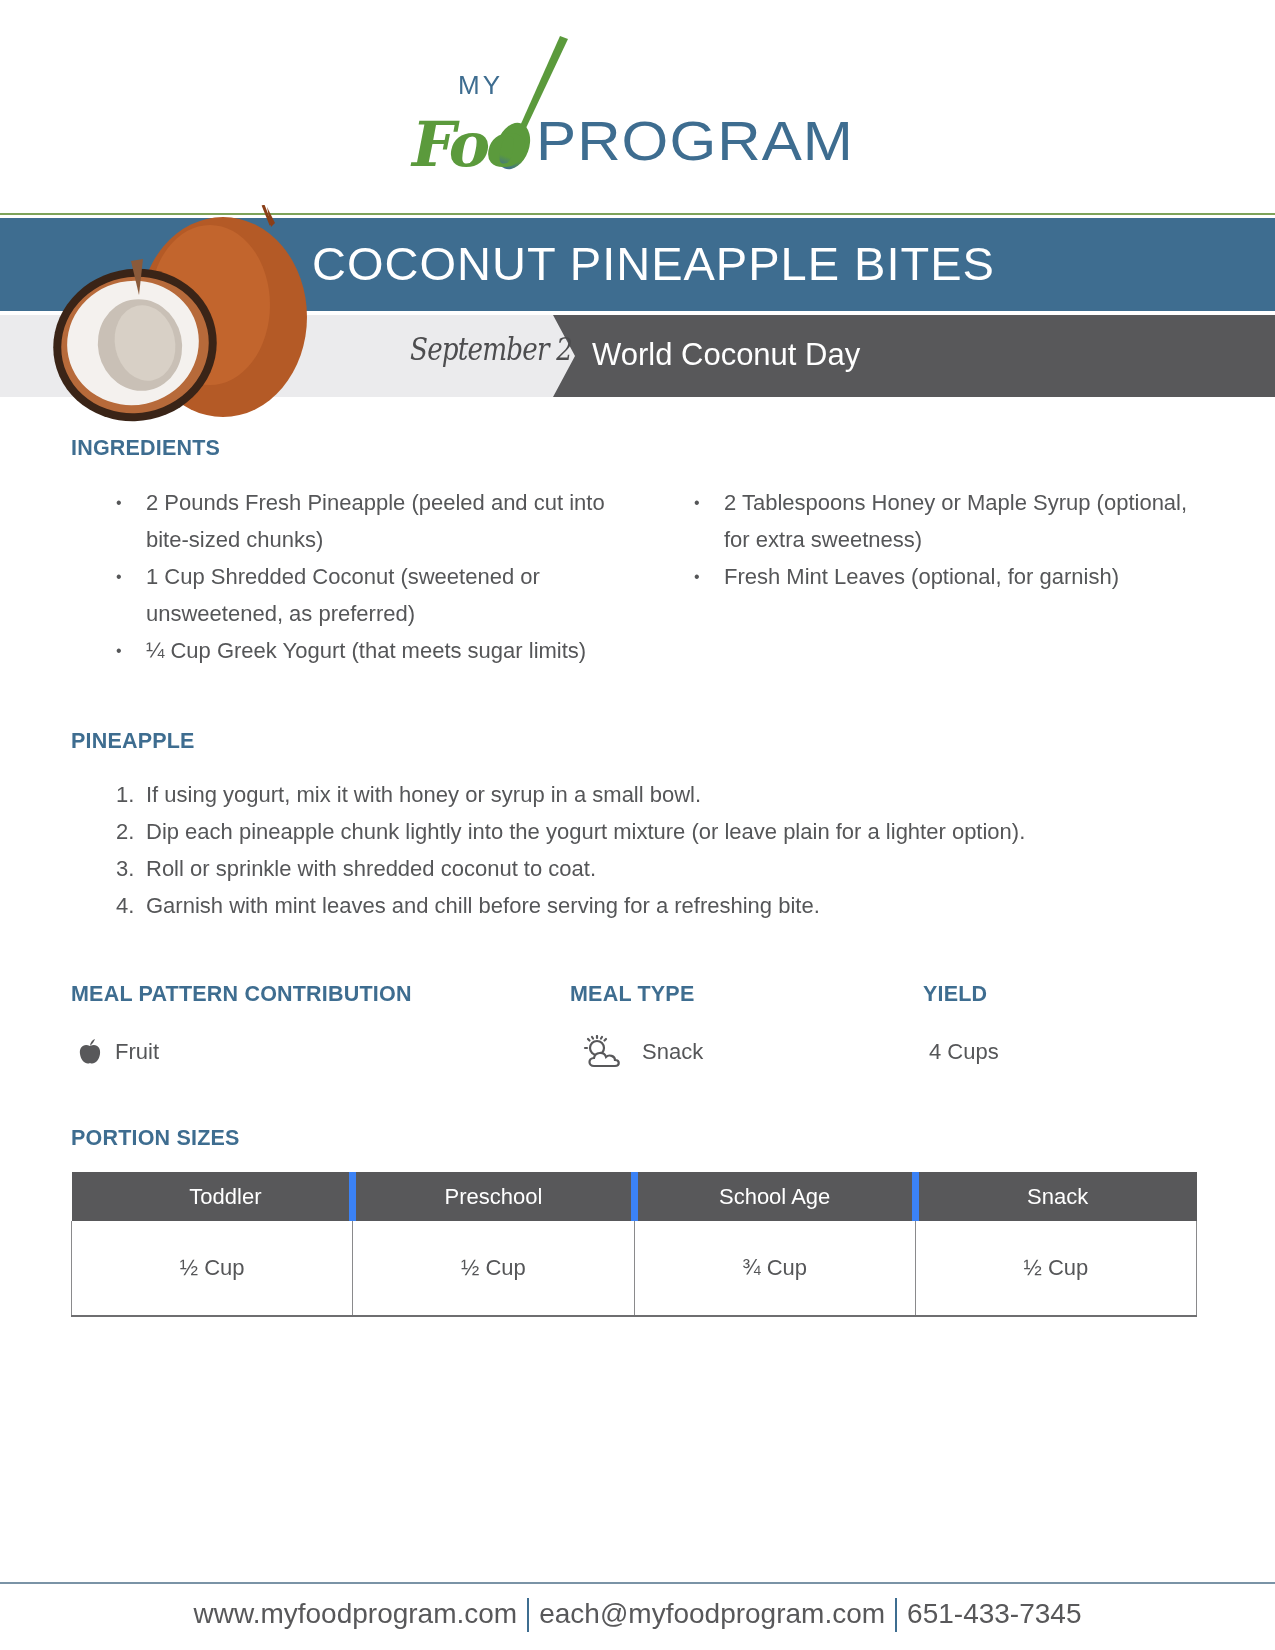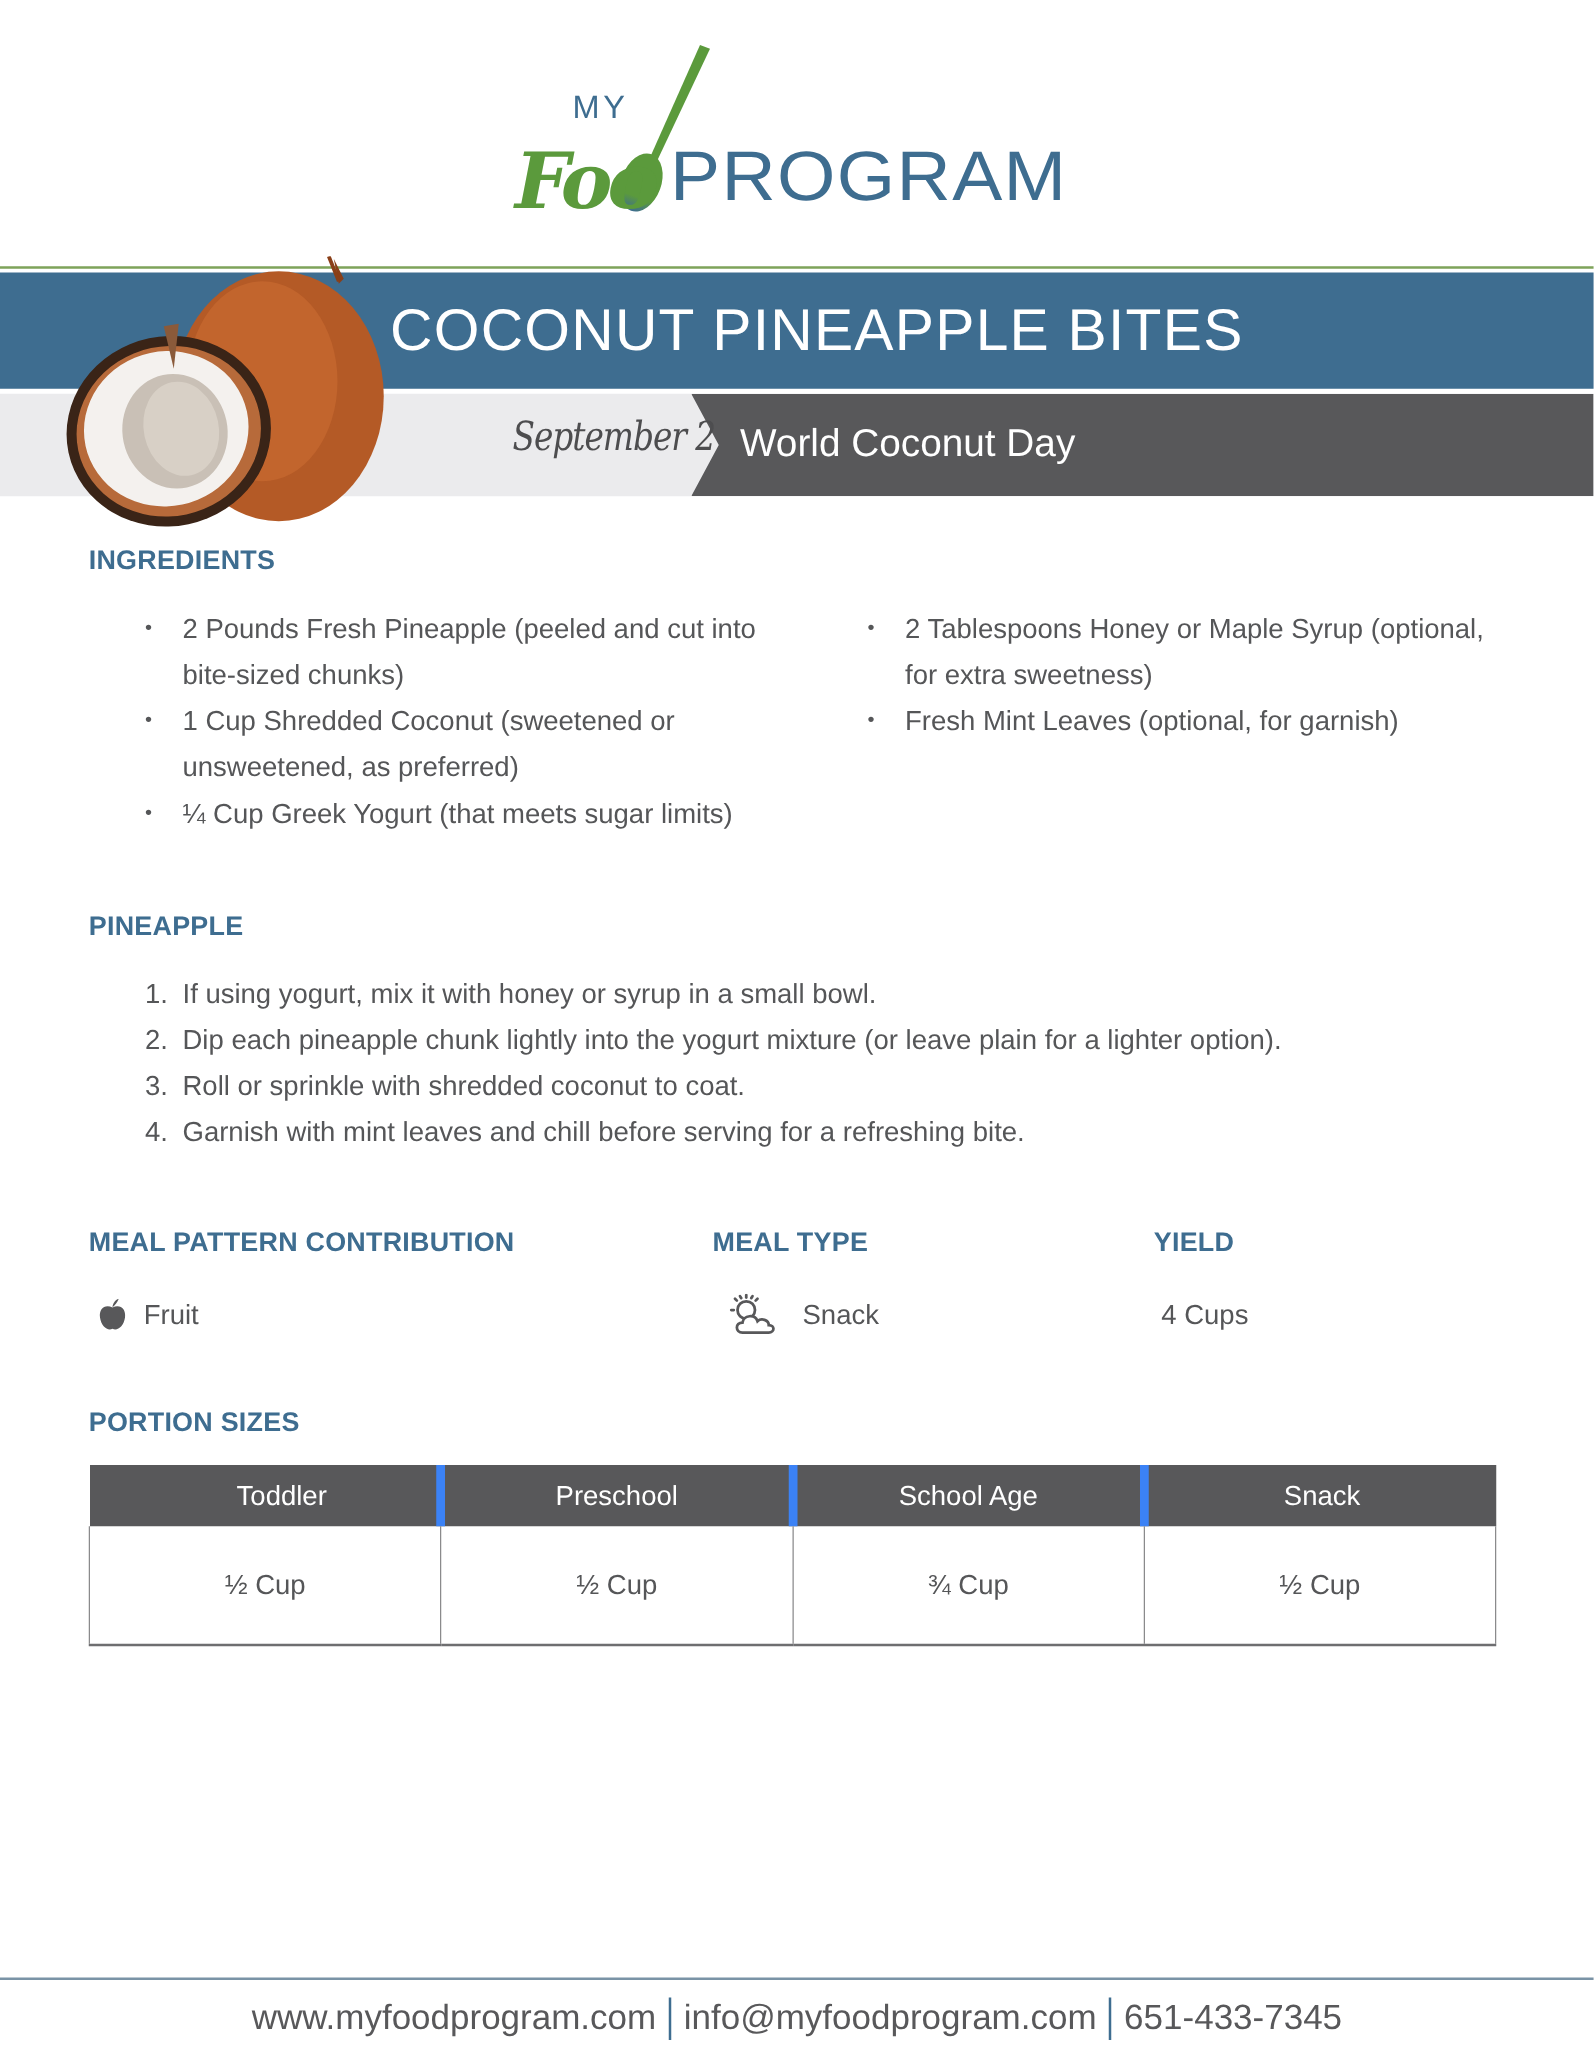--- a/index.html
+++ b/index.html
@@ -175,16 +175,16 @@
       <td>¾ Cup</td>
       <td>½ Cup</td>
     </tr>
   </tbody>
 </table>
 
 <div class="footer-rule"></div>
 <div class="footer">
   <span>www.myfoodprogram.com</span>
   <span class="sep"></span>
-  <span>info@myfoodprogram.com</span>
+  <span>each@myfoodprogram.com</span>
   <span class="sep"></span>
   <span>651-433-7345</span>
 </div>
 
 </body></html>

